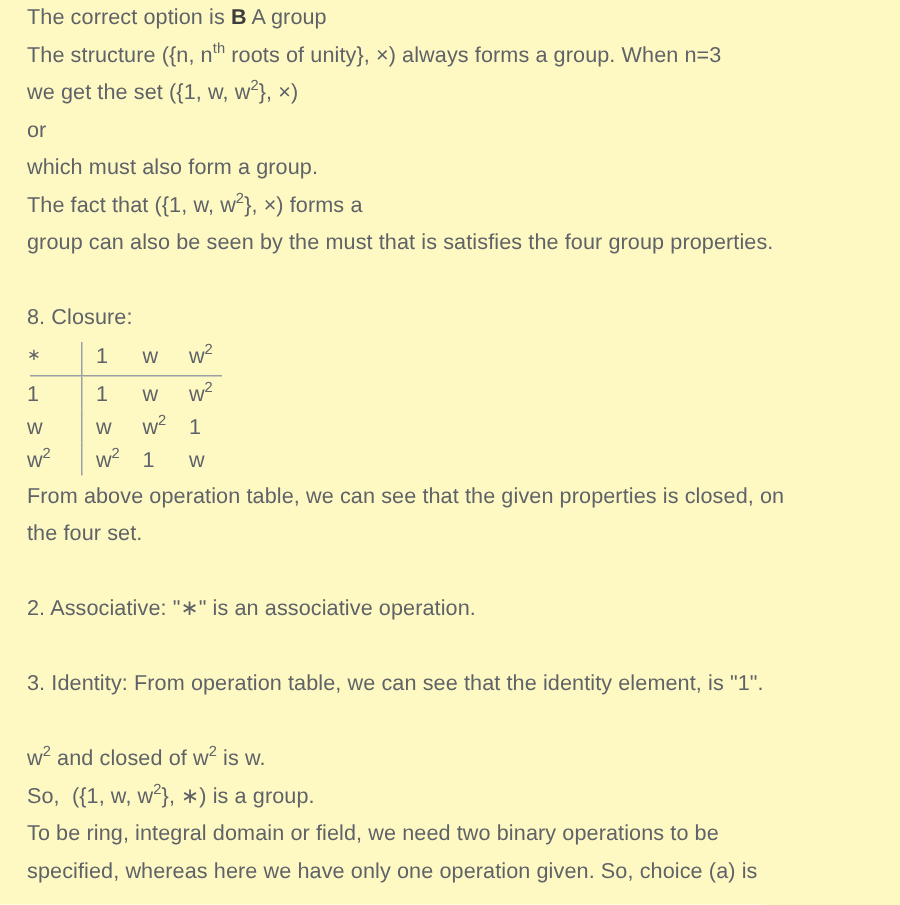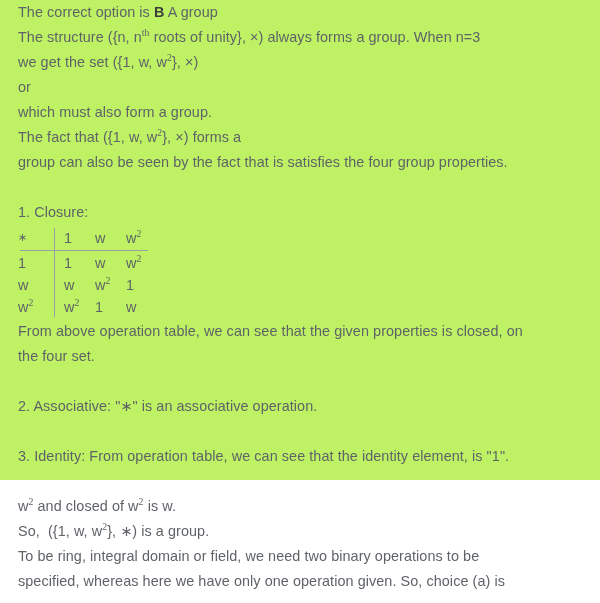--- a/index.html
+++ b/index.html
@@ -13,22 +13,22 @@
     height: 603px;
     font-family: "Liberation Sans", "DejaVu Sans", sans-serif;
     color: #5f6368;
     -webkit-font-smoothing: antialiased;
     overflow: hidden;
   }
 
   .page {
     position: relative;
     width: 600px;
-    height: 480px;
-    background: #bef264;
+    height: 603px;
+    background: #fef9c3;
     box-sizing: border-box;
     padding: 0;
   }
 
   .solution-body {
     position: absolute;
     left: 18px;
     top: 0;
     right: 8px;
   }
@@ -47,21 +47,20 @@
 
   .bold-opt {
     font-weight: bold;
     color: #3c3c3c;
   }
 
   sup {
     font-size: 0.68em;
     vertical-align: super;
     line-height: 0;
-    font-family: Liberation Serif, serif;
   }
 
   
   .op-table-wrap {
     position: relative;
     margin-top: 3px;
     margin-bottom: 2px;
     width: 140px;
   }
   table.op-table {
@@ -114,25 +113,25 @@
     <div class="line"><span>The structure ({n, n</span><sup>th</sup><span> roots of unity}, ×) always forms a group. When n=3</span></div>
 
     <div class="line"><span>we get the set ({1, w, w</span><sup>2</sup><span>}, ×)</span></div>
 
     <div class="line">or</div>
 
     <div class="line">which must also form a group.</div>
 
     <div class="line"><span>The fact that ({1, w, w</span><sup>2</sup><span>}, ×) forms a</span></div>
 
-    <div class="line">group can also be seen by the fact that is satisfies the four group properties.</div>
+    <div class="line">group can also be seen by the must that is satisfies the four group properties.</div>
 
     <div class="line blank"></div>
 
-    <div class="line">1. Closure:</div>
+    <div class="line">8. Closure:</div>
 
     <div class="op-table-wrap">
       <table class="op-table">
         <tbody>
           <tr class="head-row">
             <td class="col-head"><span class="star-glyph">∗</span></td>
             <td class="col-div"></td>
             <td class="col-a">1</td>
             <td class="col-b">w</td>
             <td class="col-c"><span>w</span><sup>2</sup></td>

